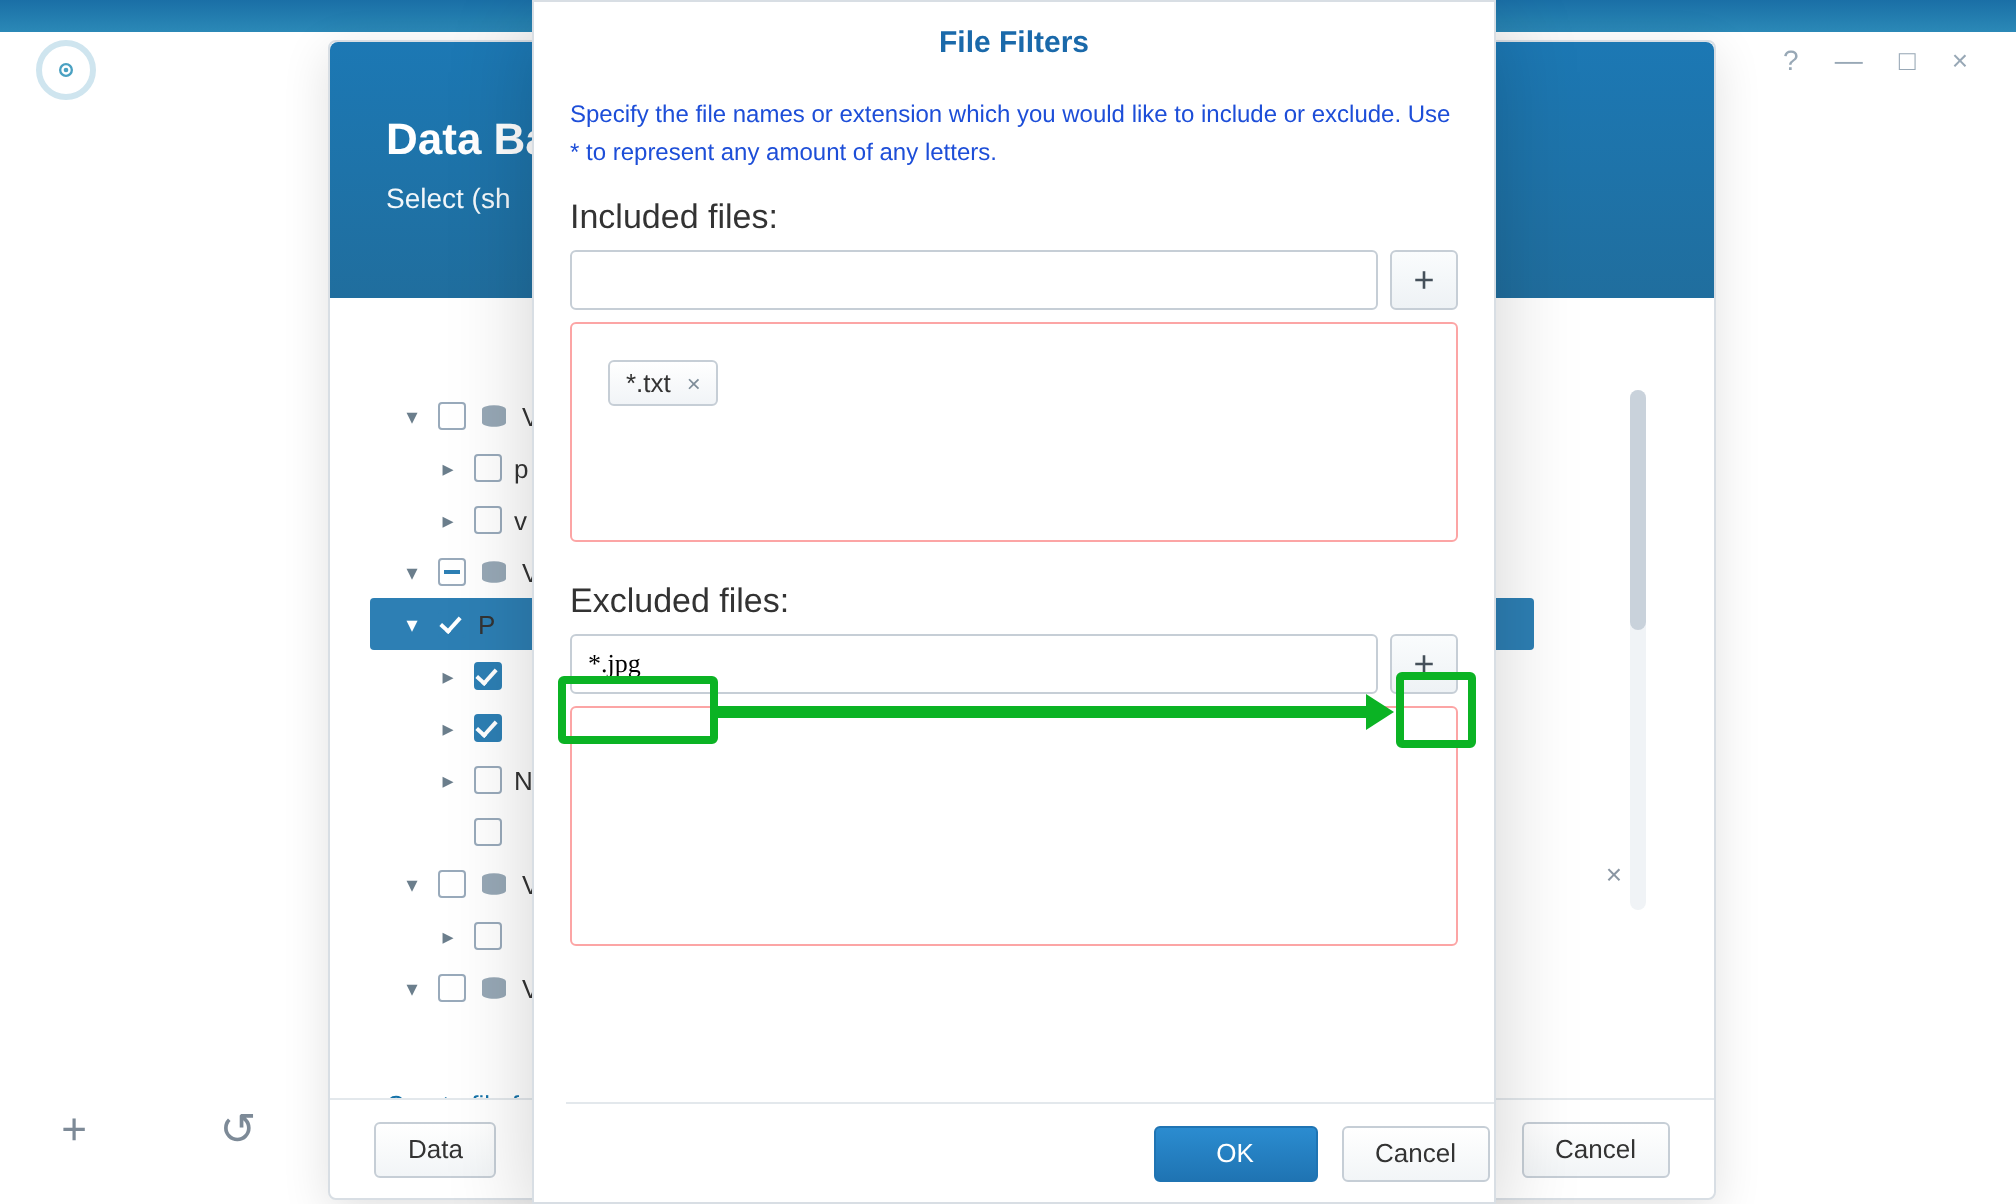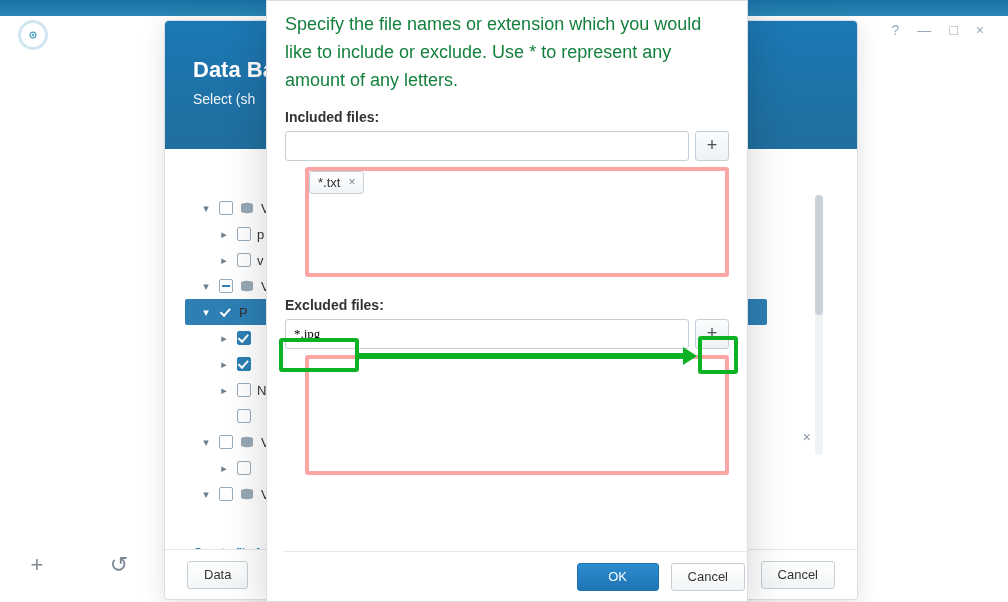--- a/index.html
+++ b/index.html
@@ -51,26 +51,26 @@
   .base-footer .back-btn { margin-right: auto; min-width: 58px; }
 
   
   .side-tools { position: absolute; left: 22px; bottom: 22px; display: flex; gap: 52px; }
   .tool-btn { width: 30px; height: 30px; display: flex; align-items: center; justify-content: center; color: #7d8a97; font-size: 22px; }
 
   
   .modal { position: absolute; top: 0; left: 266px; width: 482px; height: 602px; background: #fff; border: 1px solid #d8dee4; box-shadow: 0 10px 40px rgba(0,0,0,.18); }
   .modal-title { text-align: center; font-weight: 700; color: #1a69aa; font-size: 15px; padding: 12px 0 8px; }
   .modal-body { padding: 10px 18px 0; }
-  .modal-desc { font-size: 18px; color: #15803d; line-height: 1.55; margin-bottom: 14px; }
-  .section-label { font-weight: 700; font-size: 14px; margin-bottom: 6px; }
+  .modal-desc { font-size: 12px; color: #1d4ed8; line-height: 1.55; margin-bottom: 14px; }
+  .section-label { font-weight: 400; font-size: 17px; margin-bottom: 6px; }
   .input-row { display: flex; gap: 6px; margin-bottom: 6px; }
   .text-input { flex: 1; height: 30px; border: 1px solid #c6ced6; border-radius: 3px; padding: 0 8px; font-size: 13px; font-family: Liberation Serif, serif; background: #fff; }
   .add-btn { width: 34px; height: 30px; border: 1px solid #c6ced6; border-radius: 3px; background: linear-gradient(#fafcfd,#eef2f5); display: flex; align-items: center; justify-content: center; font-size: 18px; color: #45505a; cursor: pointer; }
-  .tag-box { border: 4px solid #fca5a5; border-radius: 3px; min-height: 110px; padding: 0; margin-bottom: 20px; margin-left: 20px; }
+  .tag-box { border: 1px solid #fca5a5; border-radius: 3px; min-height: 110px; padding: 18px; margin-bottom: 20px; }
   .tag { display: inline-flex; align-items: center; gap: 8px; border: 1px solid #c6ced6; border-radius: 3px; background: linear-gradient(#fff,#f1f4f7); padding: 3px 8px; font-size: 13px; color: #333; }
   .tag .x { color: #7e8d99; font-size: 12px; cursor: pointer; }
 
   .modal-footer { position: absolute; bottom: 0; left: 16px; right: 0; height: 50px; border-top: 1px solid #e3e8ec; display: flex; align-items: center; justify-content: flex-end; gap: 12px; padding: 0 2px; background: #fff; }
   .btn-primary { background: linear-gradient(#2b8cd0,#1f74b3); color: #fff; border: 1px solid #1f74b3; min-width: 82px; }
 
   
   .annot-input-box { position: absolute; left: 279px; top: 338px; width: 80px; height: 34px; border: 4px solid #0bb324; border-radius: 3px; pointer-events: none; }
   .annot-add-box { position: absolute; left: 698px; top: 336px; width: 40px; height: 38px; border: 4px solid #0bb324; border-radius: 3px; pointer-events: none; }
   .annot-arrow { position: absolute; left: 359px; top: 349px; width: 338px; height: 14px; pointer-events: none; }
@@ -202,20 +202,21 @@
     <button class="btn cancel-right">Cancel</button>
   </div>
 </div>
 
 <div class="side-tools">
   <div class="tool-btn">+</div>
   <div class="tool-btn">↺</div>
 </div>
 
 <div class="modal">
+  <div class="modal-title">File Filters</div>
   <div class="modal-body">
     <p class="modal-desc">Specify the file names or extension which you would like to include or exclude. Use * to represent any amount of any letters.</p>
 
     <div class="section-label">Included files:</div>
     <div class="input-row">
       <input class="text-input" value="" style="">
       <div class="add-btn">+</div>
     </div>
     <div class="tag-box" id="included-tags"><span class="tag">
           <span>*.txt</span>

